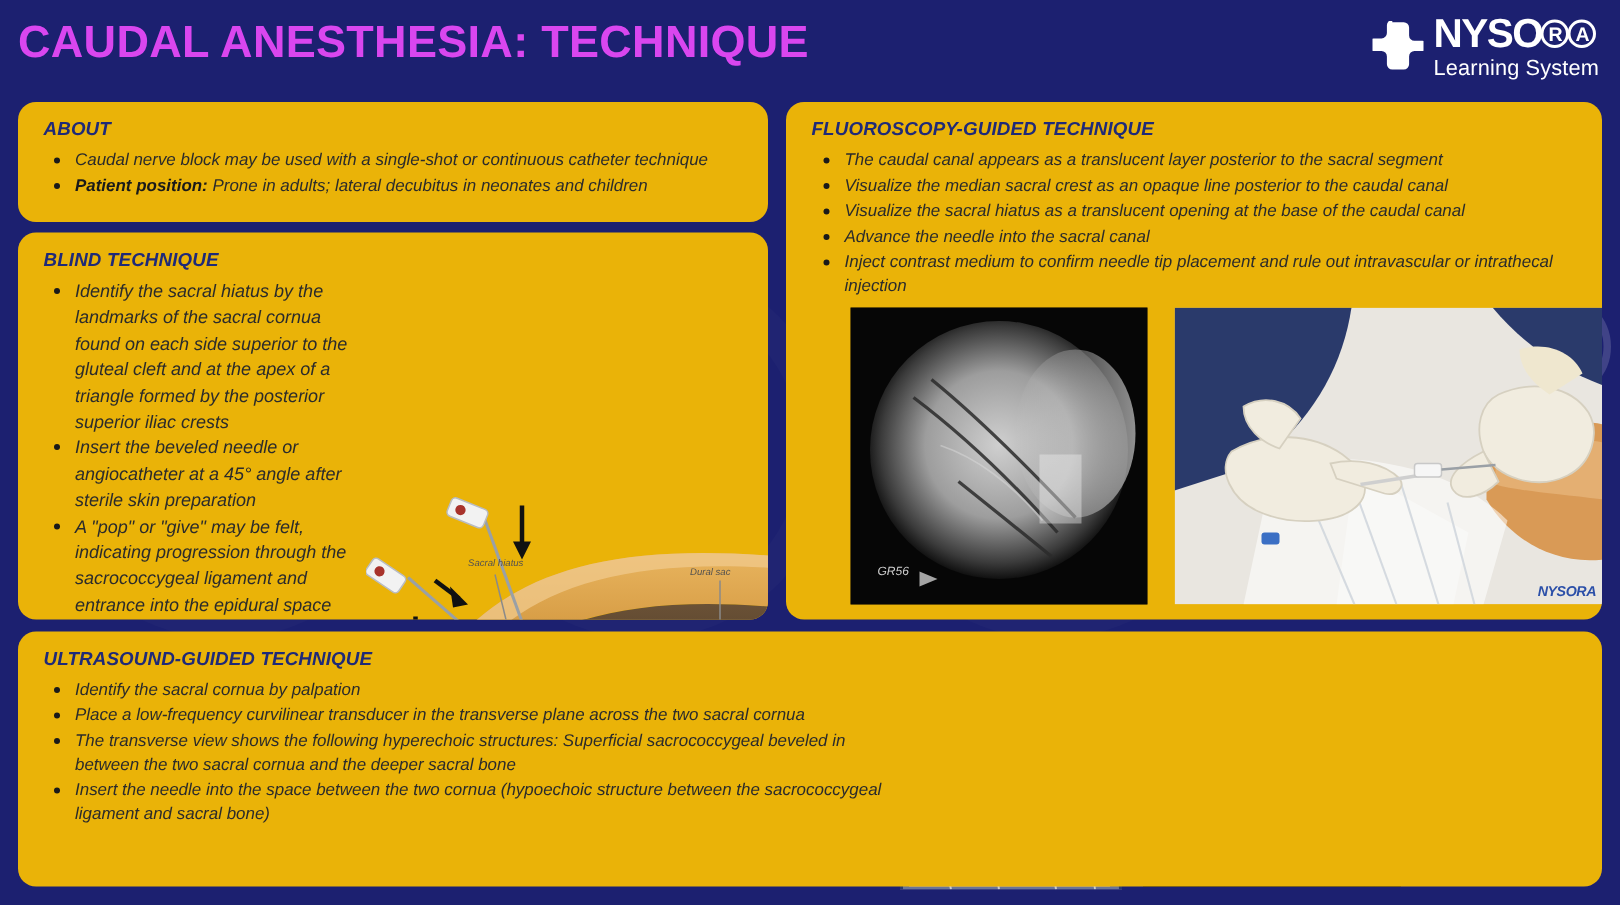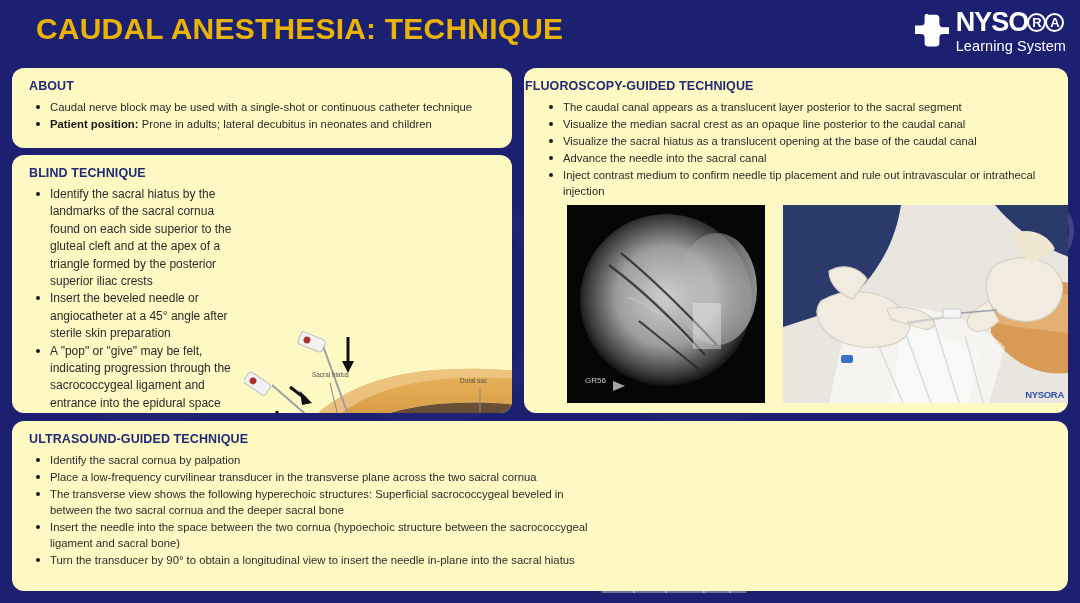--- a/index.html
+++ b/index.html
@@ -24,22 +24,22 @@
 
   
   .header {
     position: absolute;
     left: 0; top: 0;
     width: 1080px; height: 62px;
     z-index: 3;
   }
   .header-title {
     position: absolute;
-    left: 36px; top: 12px;
-    color: #eab308;
+    left: 12px; top: 12px;
+    color: #d946ef;
     font-size: 30px;
     font-weight: bold;
     letter-spacing: .2px;
     white-space: nowrap;
   }
 
   
   .logo {
     position: absolute;
     right: 14px; top: 6px;
@@ -76,24 +76,25 @@
     color: #fff;
     font-size: 14.5px;
     font-weight: normal;
     margin-top: 3px;
     letter-spacing: .1px;
   }
 
   
   .card {
     position: absolute;
-    background: #fef9c3;
+    background: #eab308;
     border-radius: 12px;
     z-index: 2;
     overflow: hidden;
+    font-style: italic;
   }
   .card-title {
     color: #1f2a78;
     font-weight: bold;
     font-size: 12.5px;
     letter-spacing: .1px;
   }
 
   ul.bullets { list-style: none; }
   ul.bullets > li {
@@ -120,21 +121,21 @@
   #card-about ul { position: absolute; left: 17px; top: 31px; width: 470px; }
 
   
   #card-blind { left: 12px; top: 155px; width: 500px; height: 258px; }
   #card-blind .card-title { position:absolute; left: 17px; top: 11px; }
   #card-blind ul { position: absolute; left: 17px; top: 31px; width: 215px; }
   #card-blind ul > li { font-size: 12px; line-height: 1.45; margin-bottom: 0; }
 
   
   #card-fluoro { left: 524px; top: 68px; width: 544px; height: 345px; }
-  #card-fluoro .card-title { position:absolute; left: 1px; top: 11px; }
+  #card-fluoro .card-title { position:absolute; left: 17px; top: 11px; }
   #card-fluoro ul { position: absolute; left: 18px; top: 31px; width: 512px; }
 
   
   #card-us { left: 12px; top: 421px; width: 1056px; height: 170px; }
   #card-us .card-title { position:absolute; left: 17px; top: 11px; }
   #card-us ul { position: absolute; left: 17px; top: 31px; width: 580px; }
 
   
   .fig-anatomy {
     position: absolute;
@@ -452,21 +453,20 @@
   </div>
 </div>
 
 <div class="card" id="card-us">
   <div class="card-title">ULTRASOUND-GUIDED TECHNIQUE</div>
   <ul class="bullets">
     <li>Identify the sacral cornua by palpation</li>
     <li>Place a low-frequency curvilinear transducer in the transverse plane across the two sacral cornua</li>
     <li>The transverse view shows the following hyperechoic structures: Superficial sacrococcygeal beveled in between the two sacral cornua and the deeper sacral bone</li>
     <li>Insert the needle into the space between the two cornua (hypoechoic structure between the sacrococcygeal ligament and sacral bone)</li>
-    <li>Turn the transducer by  90° to obtain a longitudinal view to insert the needle in-plane into the sacral hiatus</li>
   </ul>
 </div>
 
 <div class="us-photo">
   <svg viewBox="0 0 148 168" width="148" height="168">
     <rect width="148" height="168" fill="#ffffff"></rect>
 
     <path d="M0 0 H148 V168 H0 Z" fill="#2a3a6b"></path>
 
     <path d="M4 58 C40 40 96 42 134 62 L140 166 H6 Z" fill="#d9a155"></path>

